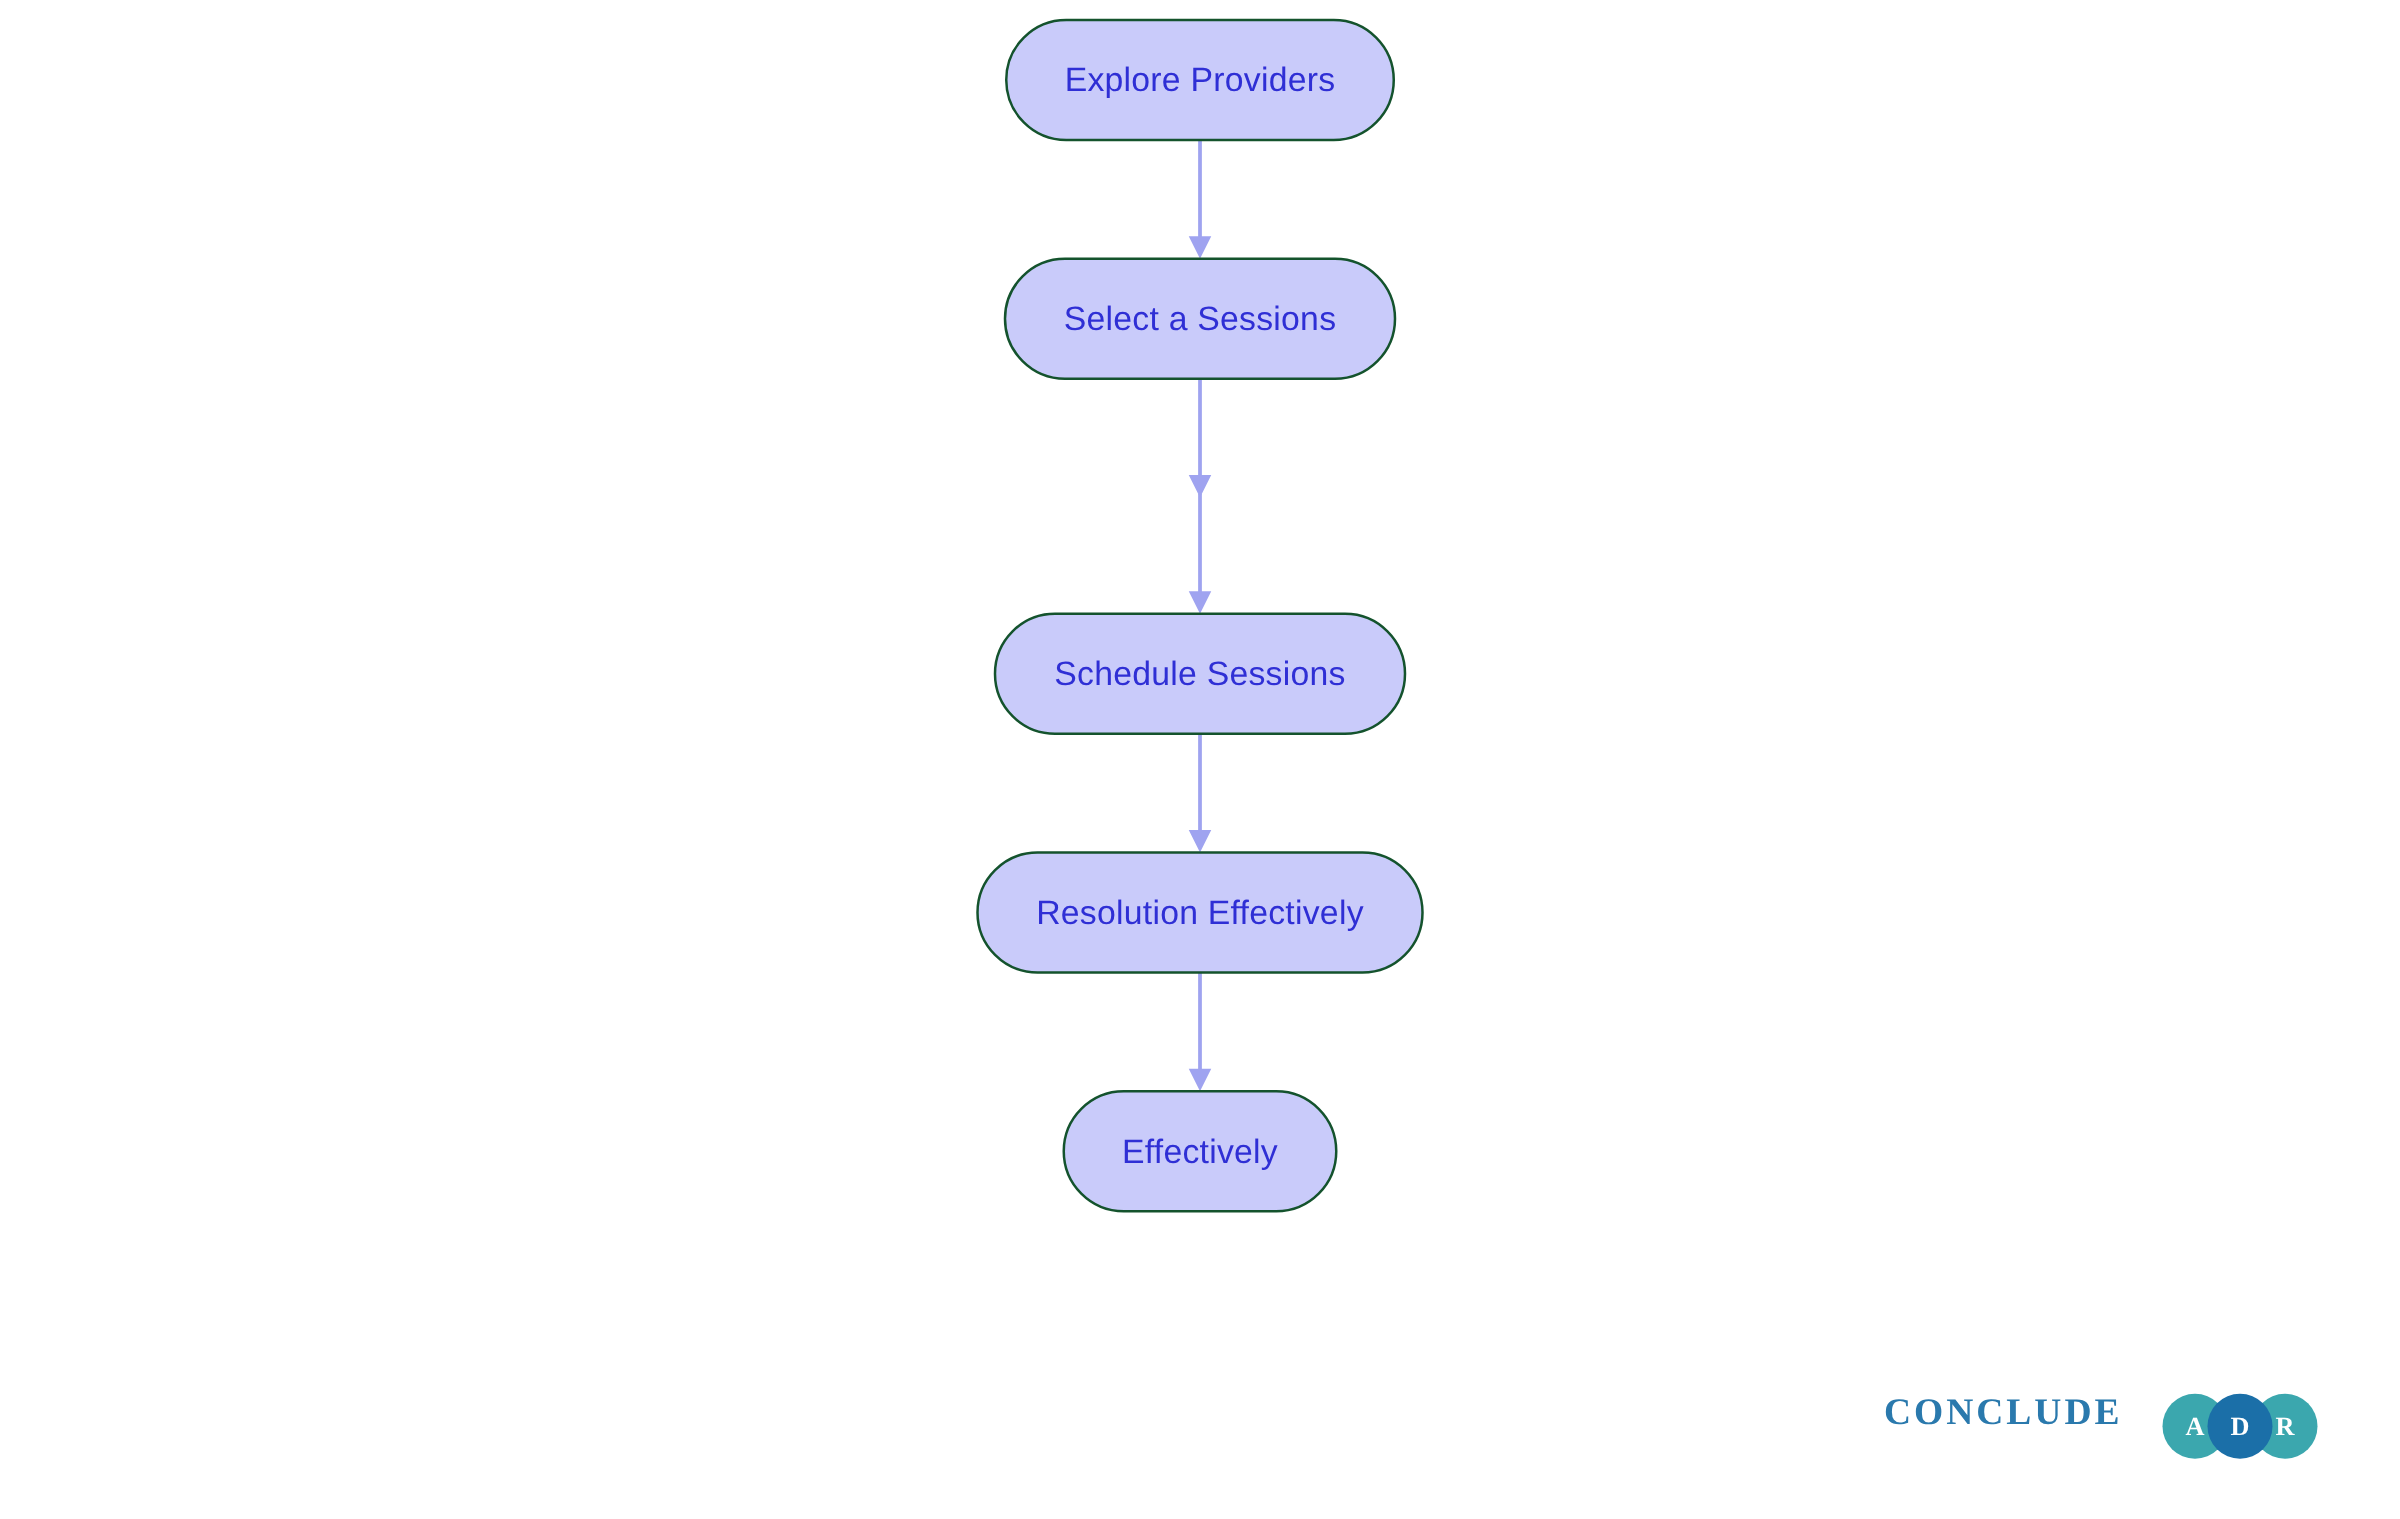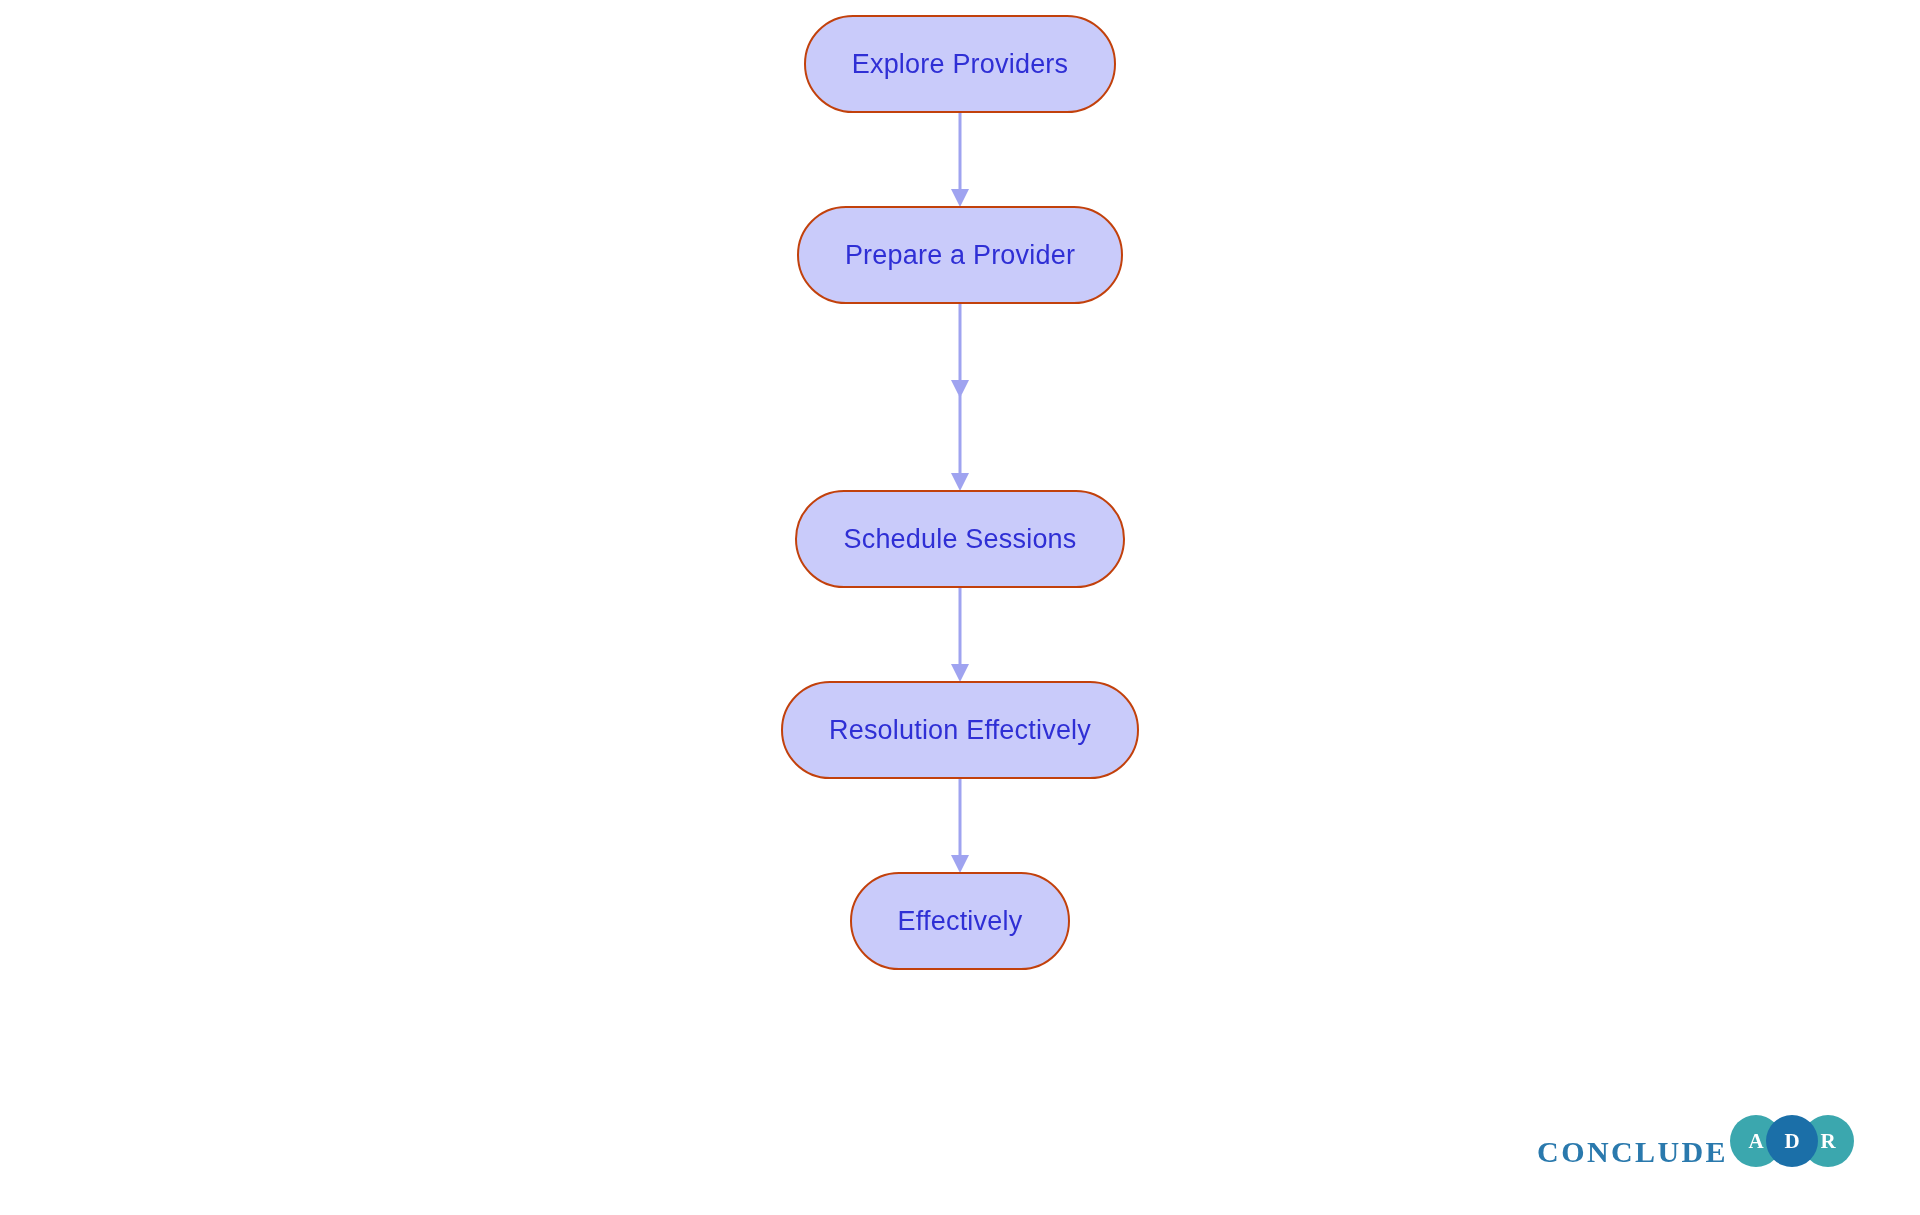--- a/index.html
+++ b/index.html
@@ -35,21 +35,21 @@
     flex-direction: column;
     align-items: center;
   }
 
   
   .node {
     box-sizing: border-box;
     height: 98px;
     border-radius: 49px;
     background: #c9cbfa;
-    border: 2px solid #c2410c;
+    border: 2px solid #14532d;
     display: flex;
     align-items: center;
     justify-content: center;
     padding: 0 46px;
     position: relative;
     z-index: 2;
   }
 
   .node-label {
     color: #2f2fd5;
@@ -88,22 +88,22 @@
     border-right: 9px solid transparent;
     border-top: 18px solid #9fa3f0;
   }
 
   
   #brand-logo {
     position: absolute;
     right: 66px;
     bottom: 48px;
     display: flex;
-    align-items: flex-end;
-    gap: 2px;
+    align-items: flex-start;
+    gap: 32px;
   }
   .brand-wordmark {
     font-family: "Liberation Serif", serif;
     font-weight: 700;
     font-size: 30px;
     letter-spacing: 2.4px;
     color: #2a79ad;
     line-height: 1;
     white-space: nowrap;
   }
@@ -140,21 +140,21 @@
     <div class="node">
       <span class="node-label">Explore Providers</span>
     </div>
 
     <div class="connector">
       <div class="line"></div>
       <div class="arrowhead"></div>
     </div>
 
     <div class="node">
-      <span class="node-label">Prepare a Provider</span>
+      <span class="node-label">Select a Sessions</span>
     </div>
 
     <div class="connector">
       <div class="line"></div>
       <div class="arrowhead"></div>
     </div>
 
 
     <div class="connector">
       <div class="line"></div>

